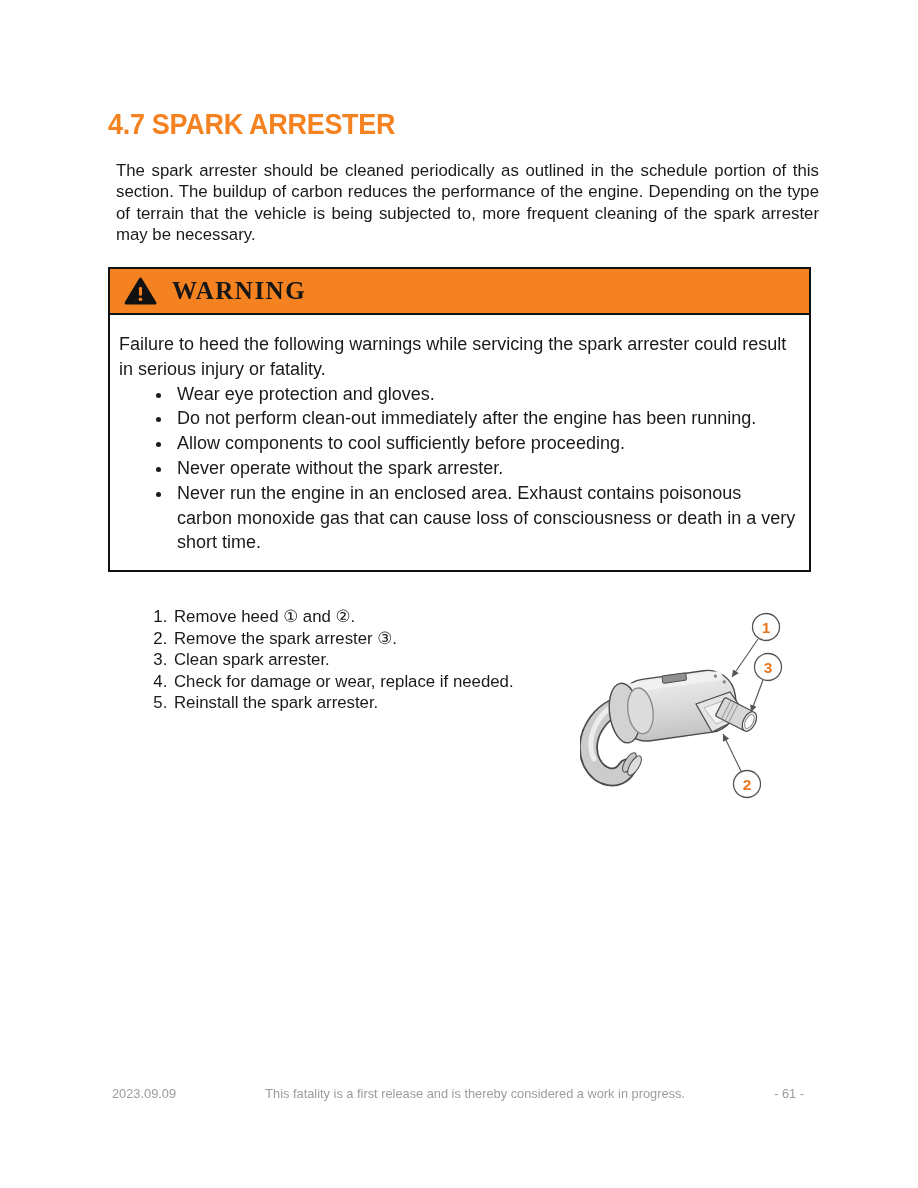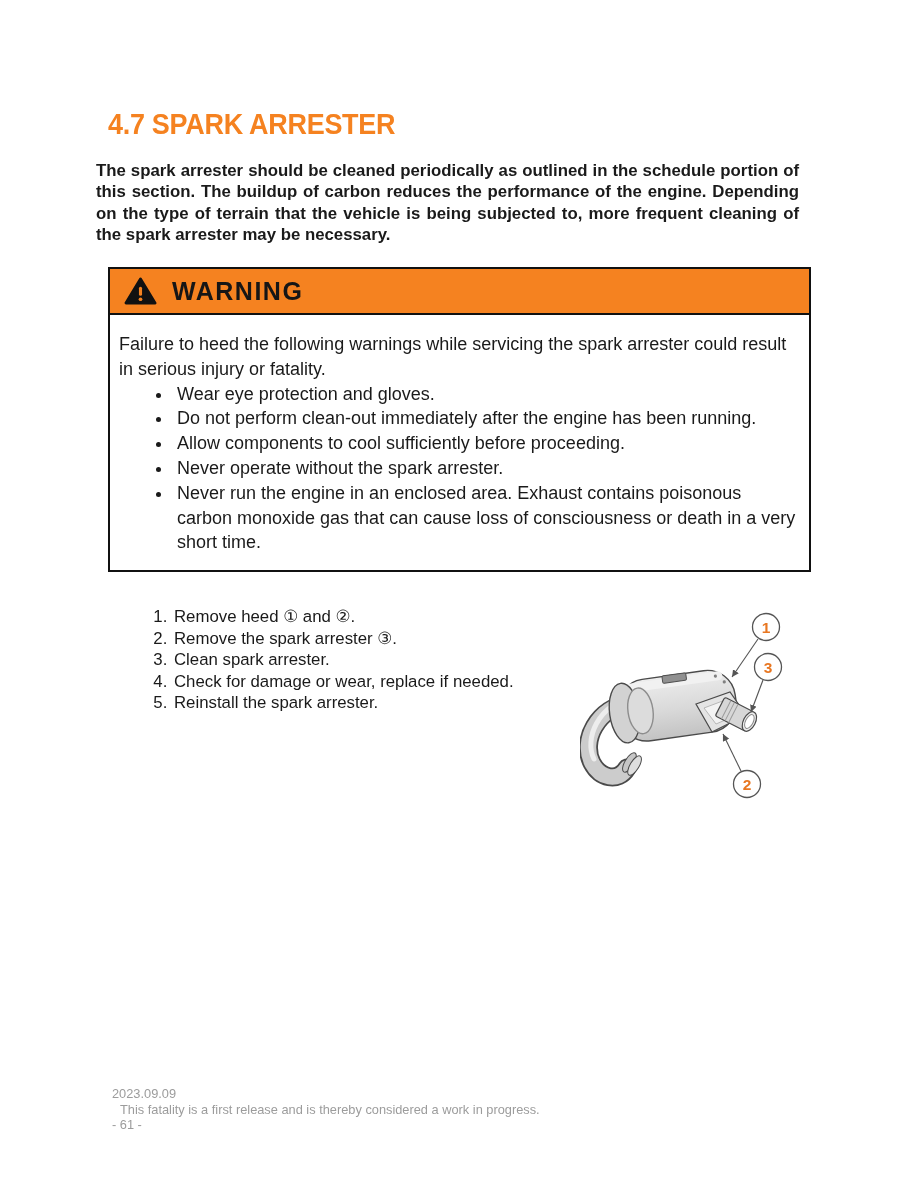--- a/index.html
+++ b/index.html
@@ -20,32 +20,32 @@
     position:absolute;top:54px;left:0;width:100%;text-align:center;
     font-size:18px;font-weight:bold;letter-spacing:7px;color:var(--header-gray);
   }
   .section-title{
     position:absolute;left:108px;top:108px;
     font-size:29px;font-weight:bold;color:var(--accent-orange);
     letter-spacing:-0.3px;transform:scaleX(0.93);transform-origin:left center;
     white-space:nowrap;
   }
   .intro{
-    position:absolute;left:96px;top:160px;width:703px;
-    font-size:16.8px;line-height:21.4px;text-align:justify;color:var(--text-color);font-weight:bold;
+    position:absolute;left:116px;top:160px;width:703px;
+    font-size:16.8px;line-height:21.4px;text-align:justify;color:var(--text-color);
   }
   .warning-box{
     position:absolute;left:108px;top:267px;width:703px;
     border:2.5px solid #111111;background:#ffffff;
   }
   .warning-header{
     display:flex;align-items:center;
     background:var(--warning-bg);
     border-bottom:2.5px solid #111111;
-    height:46px;padding:0 14px;
+    height:46px;padding:0 14px;font-family:Liberation Serif, serif;
   }
   .warning-icon{display:inline-flex;width:33px;height:29px;}
   .warning-title{
     margin-left:15px;font-size:25px;font-weight:bold;color:#161616;letter-spacing:1.5px;
   }
   .warning-body{
     padding:17px 10px 15px 9px;
     font-size:18px;line-height:24.8px;color:var(--text-color);
   }
   .warning-lead{margin:0;}
@@ -63,21 +63,21 @@
     position:absolute;left:580px;top:605px;width:232px;height:200px;
   }
   .figure svg{display:block;width:232px;height:200px;}
   .callout-num{
     font-family:"Liberation Sans",sans-serif;font-size:15.5px;font-weight:bold;
     fill:var(--callout-orange);
   }
   .page-footer{
     position:absolute;left:112px;top:1086px;width:692px;
     display:flex;justify-content:space-between;align-items:flex-start;
-    font-size:12.8px;line-height:15.5px;color:var(--footer-gray);flex-direction:column;
+    font-size:12.8px;line-height:15.5px;color:var(--footer-gray);
   }
   .footer-center{text-align:center;flex:1;padding:0 8px;}
 </style>
 </head>
 <body>
 
 <div class="page">
 
 
   <h1 class="section-title">4.7 SPARK ARRESTER</h1>

